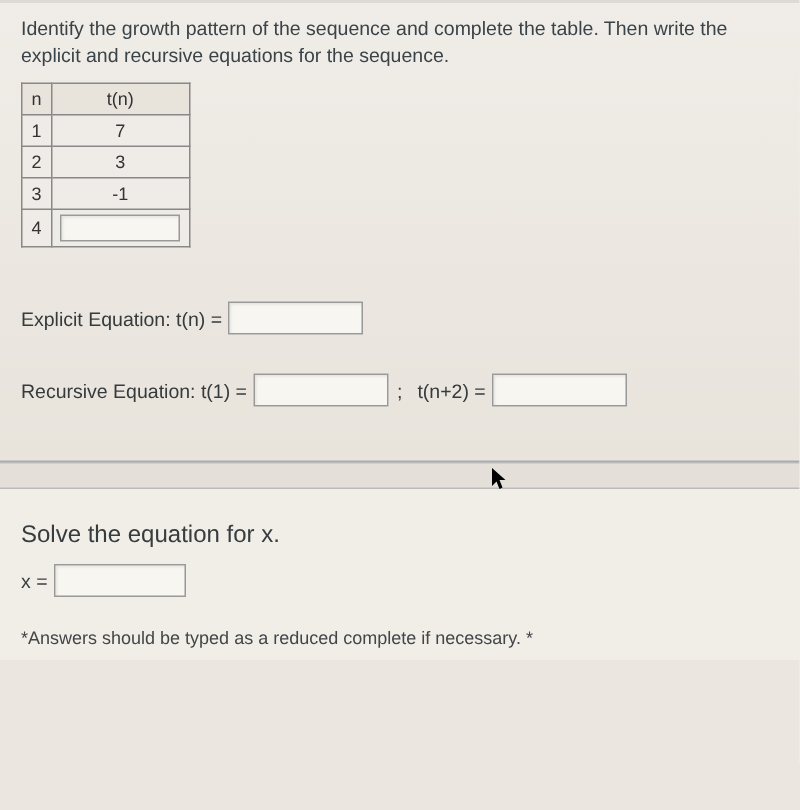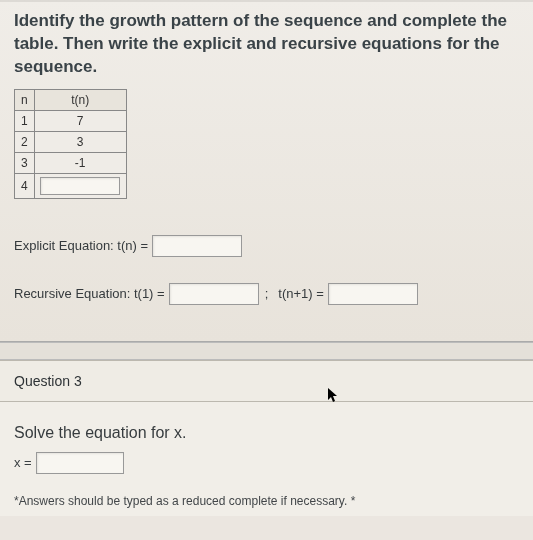--- a/index.html
+++ b/index.html
@@ -22,24 +22,24 @@
     background: linear-gradient(#f0ede8, #e8e3db);
     position: relative;
   }
   .top-section::before {
     content:"";
     position:absolute;
     left:0; right:0; top:0; height:2px;
     background: rgba(0,0,0,0.08);
   }
   .intro {
-    font-size: 17px;
+    font-size: 13px;
     line-height: 1.35;
     color: #3a4348;
-    font-weight: 700;
+    font-weight: 400;
     margin-bottom: 10px;
   }
   table.seq {
     border-collapse: collapse;
     margin-bottom: 36px;
   }
   table.seq th, table.seq td {
     border: 1px solid #888;
     font-size: 12px;
     text-align: center;
@@ -165,30 +165,27 @@
 
     <div class="eq-row">
       <span class="lbl">Explicit Equation:  t(n) =</span>
       <span class="input-box"></span>
     </div>
 
     <div class="eq-row" style="margin-bottom:6px;text-align:right;">
       <span class="lbl">Recursive Equation:  t(1) =</span>
       <span class="input-box"></span>
       <span class="semi">;</span>
-      <span class="lbl">t(n+1) =</span>
+      <span class="lbl">t(n+2) =</span>
       <span class="input-box"></span>
     </div>
   </div>
 
   <div class="divider"></div>
 
-  <div class="q-header">
-    <span>Question 3</span>
-  </div>
 
   <div class="q-body">
     <div class="cursor" style="left:328px; top:-14px;">
       <svg width="12" height="16" viewBox="0 0 12 16">
         <path d="M0 0 L0 12 L3 9 L5 14 L7 13 L5 8 L9 8 Z" fill="#000"></path>
       </svg>
     </div>
 
     <p class="solve-intro">Solve the equation for x.</p>
 

